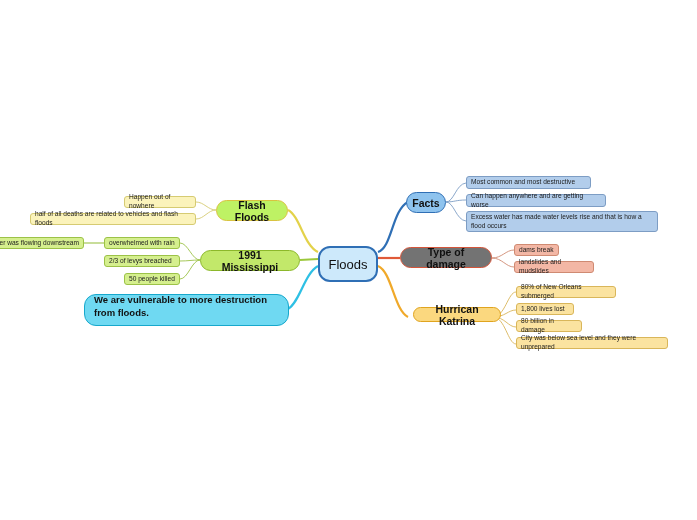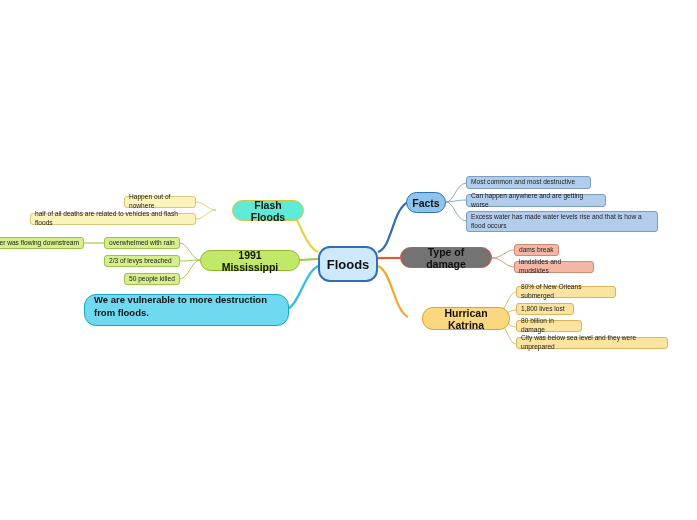--- a/index.html
+++ b/index.html
@@ -18,40 +18,40 @@
     display:flex;align-items:center;
     border-style:solid;
     white-space:normal;
   }
   
   .n-central{
     background:#cde9fb;
     border:2px solid #2f6fb5;
     border-radius:12px;
     color:#111111;
-    font-weight:bold;
+    font-weight:normal;
     font-size:13px;
     justify-content:center;
     padding:16px 10px;
   }
   
   .n-main{
     border-radius:11px;
     border-width:1.4px;
     font-weight:bold;
     font-size:10.5px;
     color:#111111;
     justify-content:center;
     padding:0 8px;
     text-align:center;
   }
   .b-facts{background:#8ec3ee;border-color:#2f6fb5;text-align:center;}
   .b-damage{background:#737373;border-color:#d4553a;}
   .b-katrina{background:#fbd87f;border-color:#e0a41f;}
-  .b-flash{background:#5eead4;border-color:#d9c340;margin-left:16px;}
+  .b-flash{background:#bef264;border-color:#d9c340;}
   .b-miss{background:#c2e86a;border-color:#8cb82a;}
   .b-concl{
     background:#6fd9f2;border:1.6px solid #17a8cc;border-radius:12px;
     font-weight:bold;font-size:9.5px;color:#111111;
     padding:5px 9px;align-items:flex-end;line-height:1.35;
   }
   
   .n-leaf{
     border-radius:3px;
     border-width:1px;
@@ -129,21 +129,21 @@
   <div class="node n-main b-damage" style="left:400px;top:247px;width:92px;height:21px;">
     <span>Type of damage</span>
   </div>
   <div class="node n-leaf l-damage" style="left:514px;top:244px;width:45px;height:12px;">
     <span>dams break</span>
   </div>
   <div class="node n-leaf l-damage" style="left:514px;top:261px;width:80px;height:12px;">
     <span>landslides and mudslides</span>
   </div>
 
-  <div class="node n-main b-katrina" style="left:422px;top:307px;width:88px;height:23px;">
+  <div class="node n-main b-katrina" style="left:413px;top:307px;width:88px;height:15px;">
     <span>Hurrican Katrina</span>
   </div>
   <div class="node n-leaf l-katrina" style="left:516px;top:286px;width:100px;height:12px;">
     <span>80% of New Orleans submerged</span>
   </div>
   <div class="node n-leaf l-katrina" style="left:516px;top:303px;width:58px;height:12px;">
     <span>1,800 lives lost</span>
   </div>
   <div class="node n-leaf l-katrina" style="left:516px;top:320px;width:66px;height:12px;">
     <span>80 billion in damage</span>

